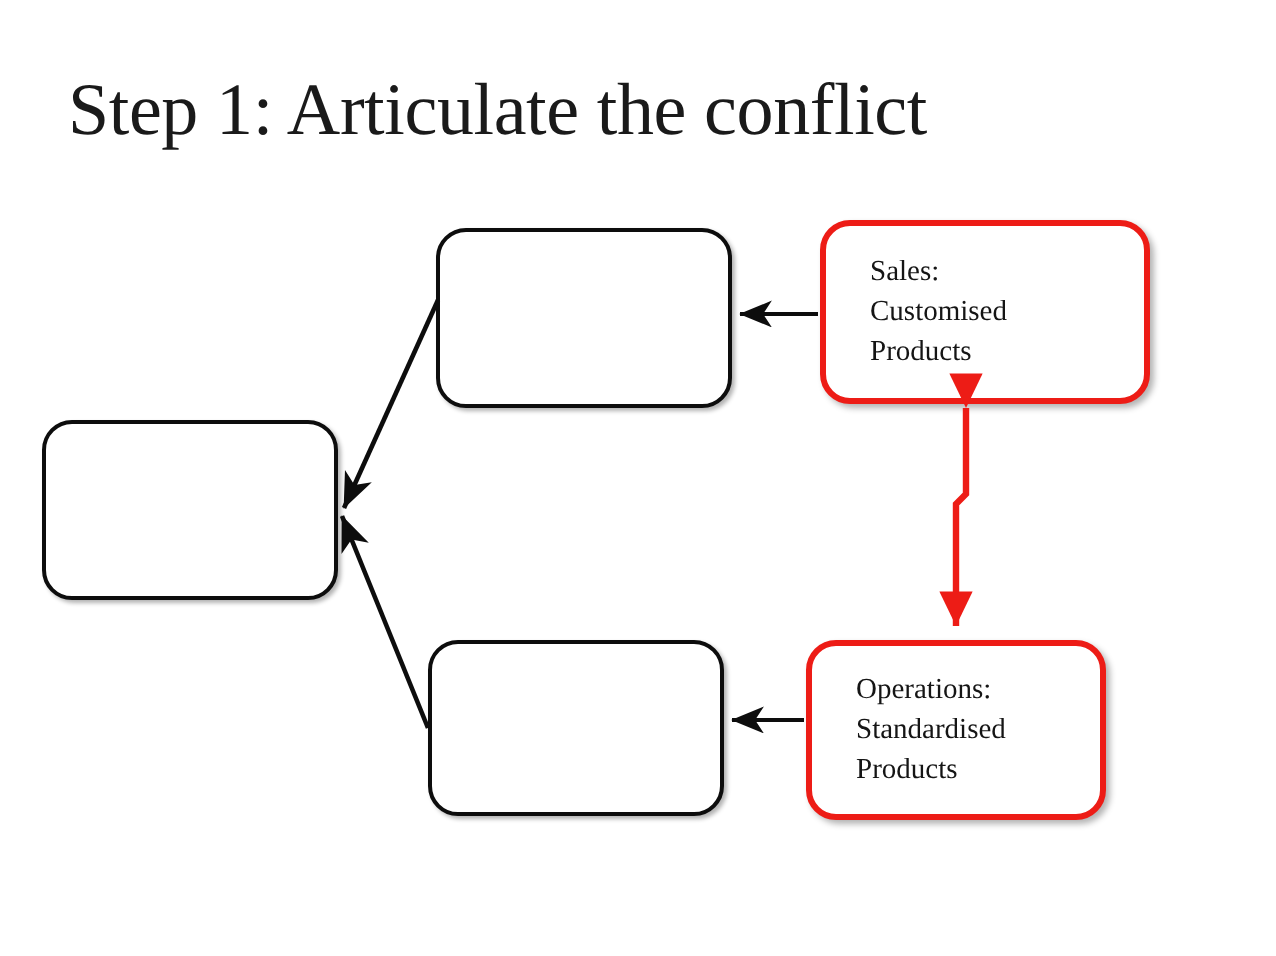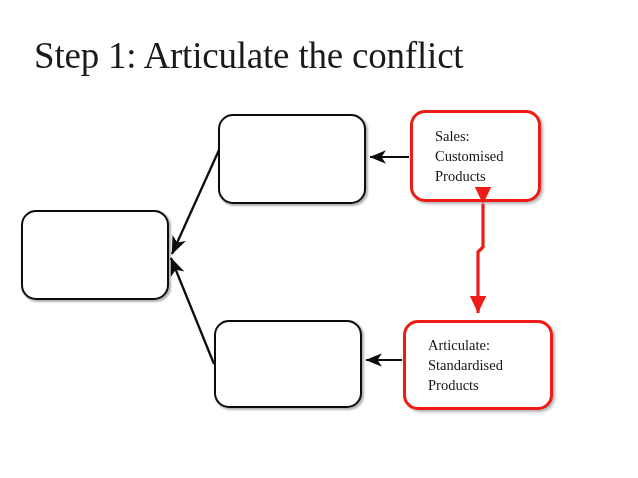--- a/index.html
+++ b/index.html
@@ -72,28 +72,28 @@
   </div>
 
   <div class="node plain" style="left:218px; top:114px; width:148px; height:90px;">
     <div class="node-text"></div>
   </div>
 
   <div class="node plain" style="left:214px; top:320px; width:148px; height:88px;">
     <div class="node-text"></div>
   </div>
 
-  <div class="node conflict" style="left:410px; top:110px; width:131px; height:92px;">
+  <div class="node conflict" style="left:410px; top:110px; width:165px; height:92px;">
     <div class="node-text">Sales:
 Customised
 Products</div>
   </div>
 
   <div class="node conflict" style="left:403px; top:320px; width:150px; height:90px;">
-    <div class="node-text">Articulate:
+    <div class="node-text">Operations:
 Standardised
 Products</div>
   </div>
 
   <svg id="arrow-layer" viewBox="0 0 638 478">
     <defs>
       <marker id="blk-head" markerWidth="9" markerHeight="9" refX="7.6" refY="3.2" orient="auto" markerUnits="strokeWidth">
         <path d="M7.8,3.2 L0,0 L2.1,3.2 L0,6.4 Z" fill="#0d0d0d"></path>
       </marker>
       <marker id="red-head" markerWidth="6.4" markerHeight="6.4" refX="5.4" refY="2.6" orient="auto" markerUnits="strokeWidth">

